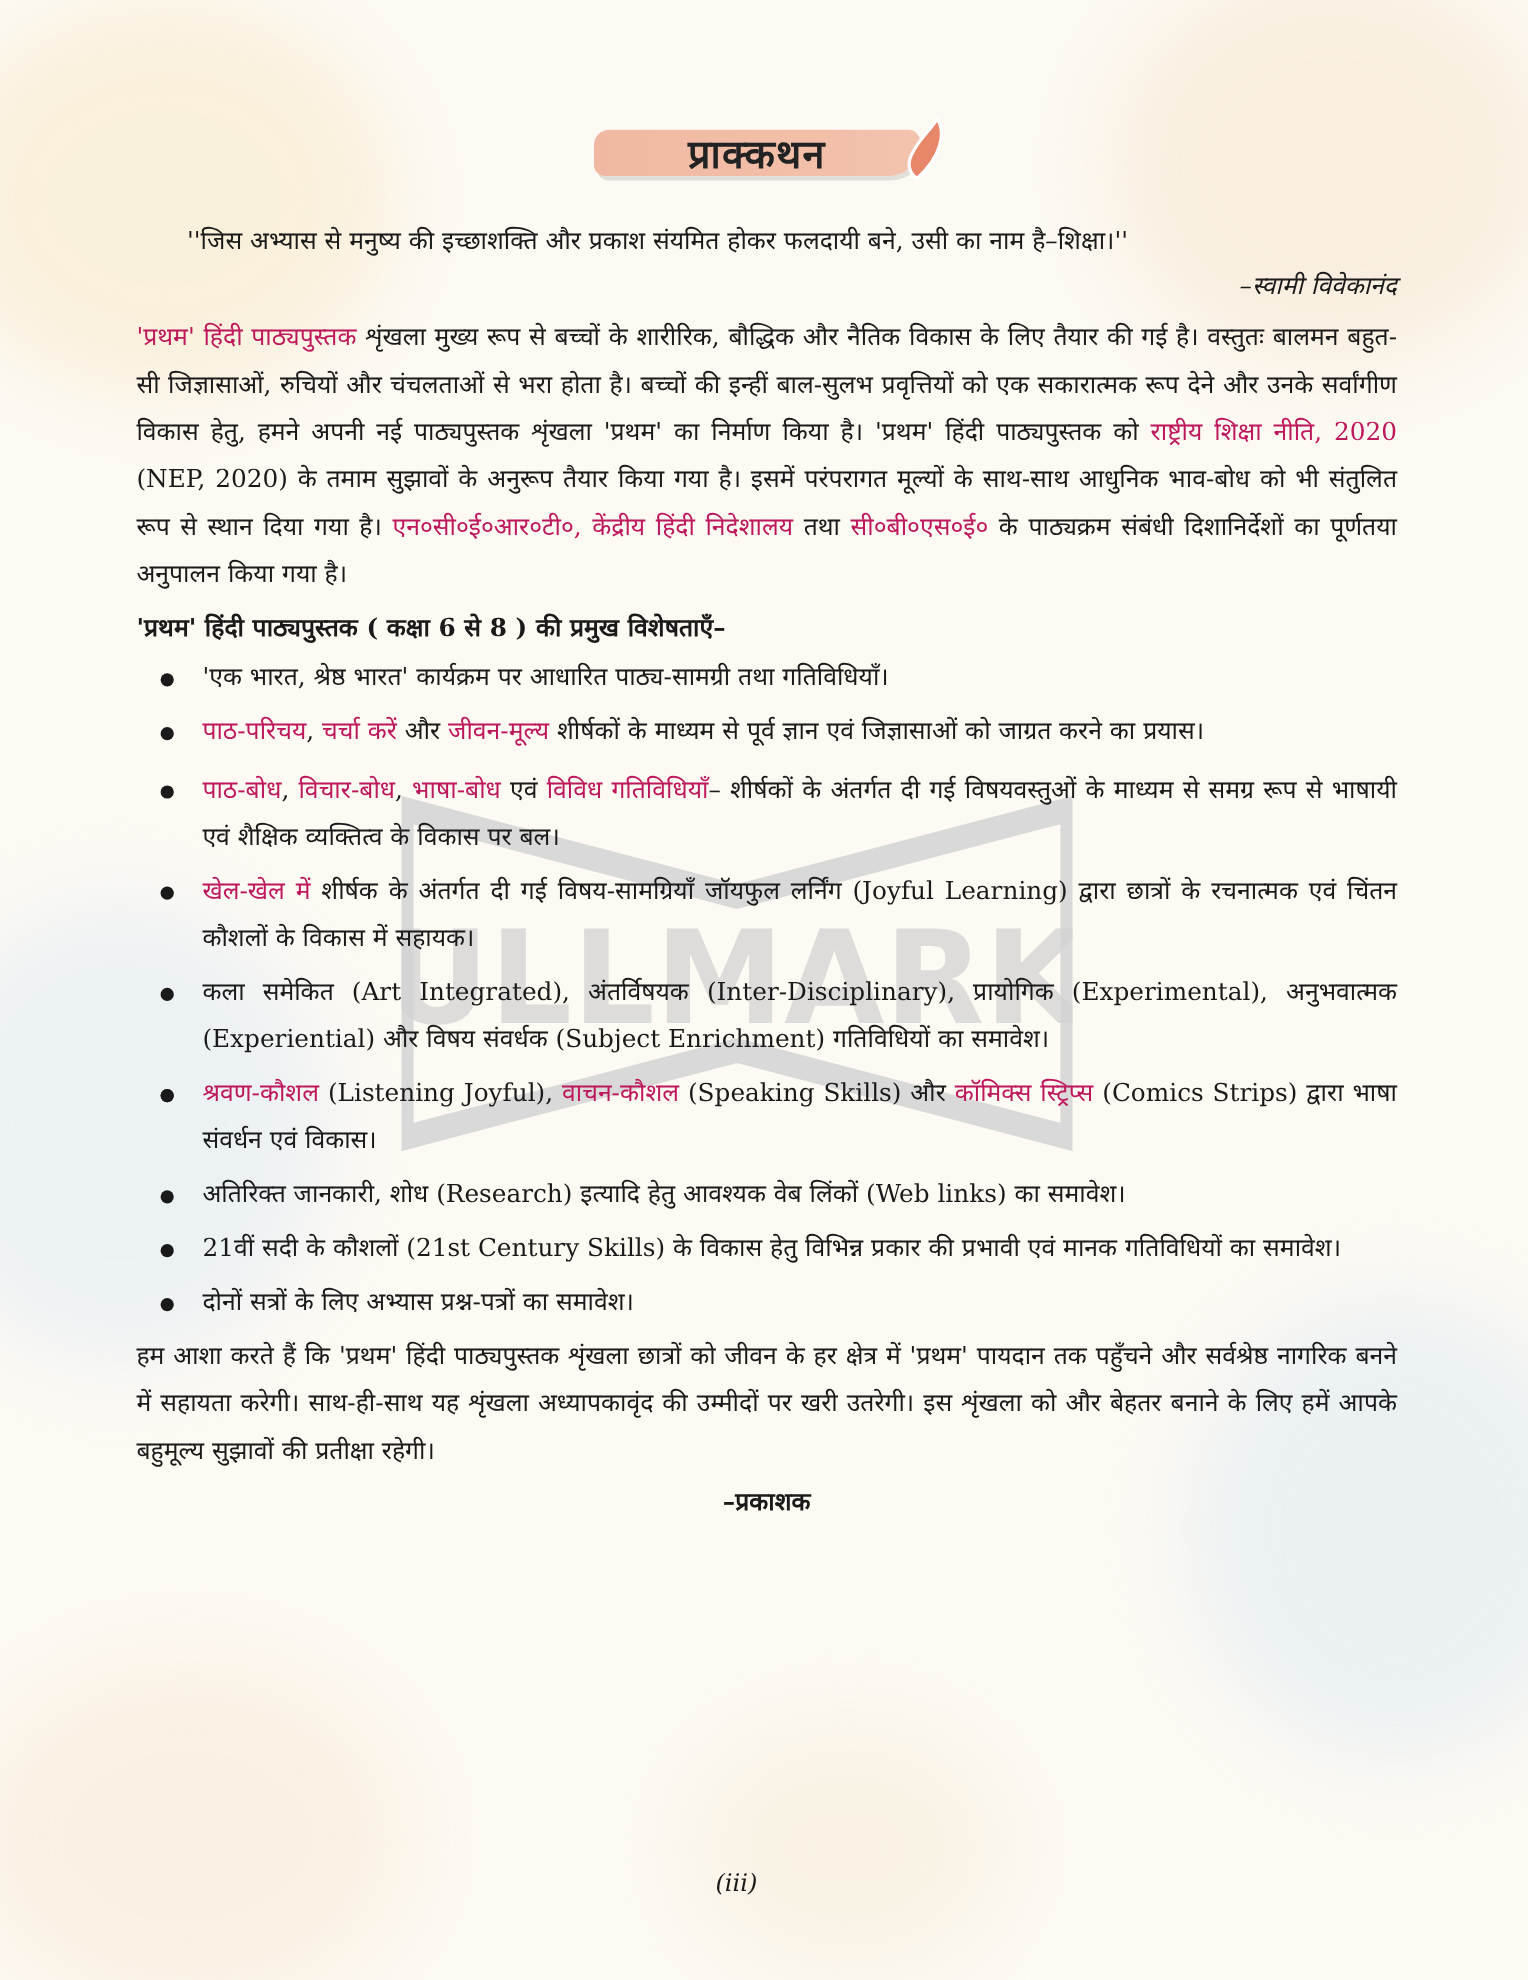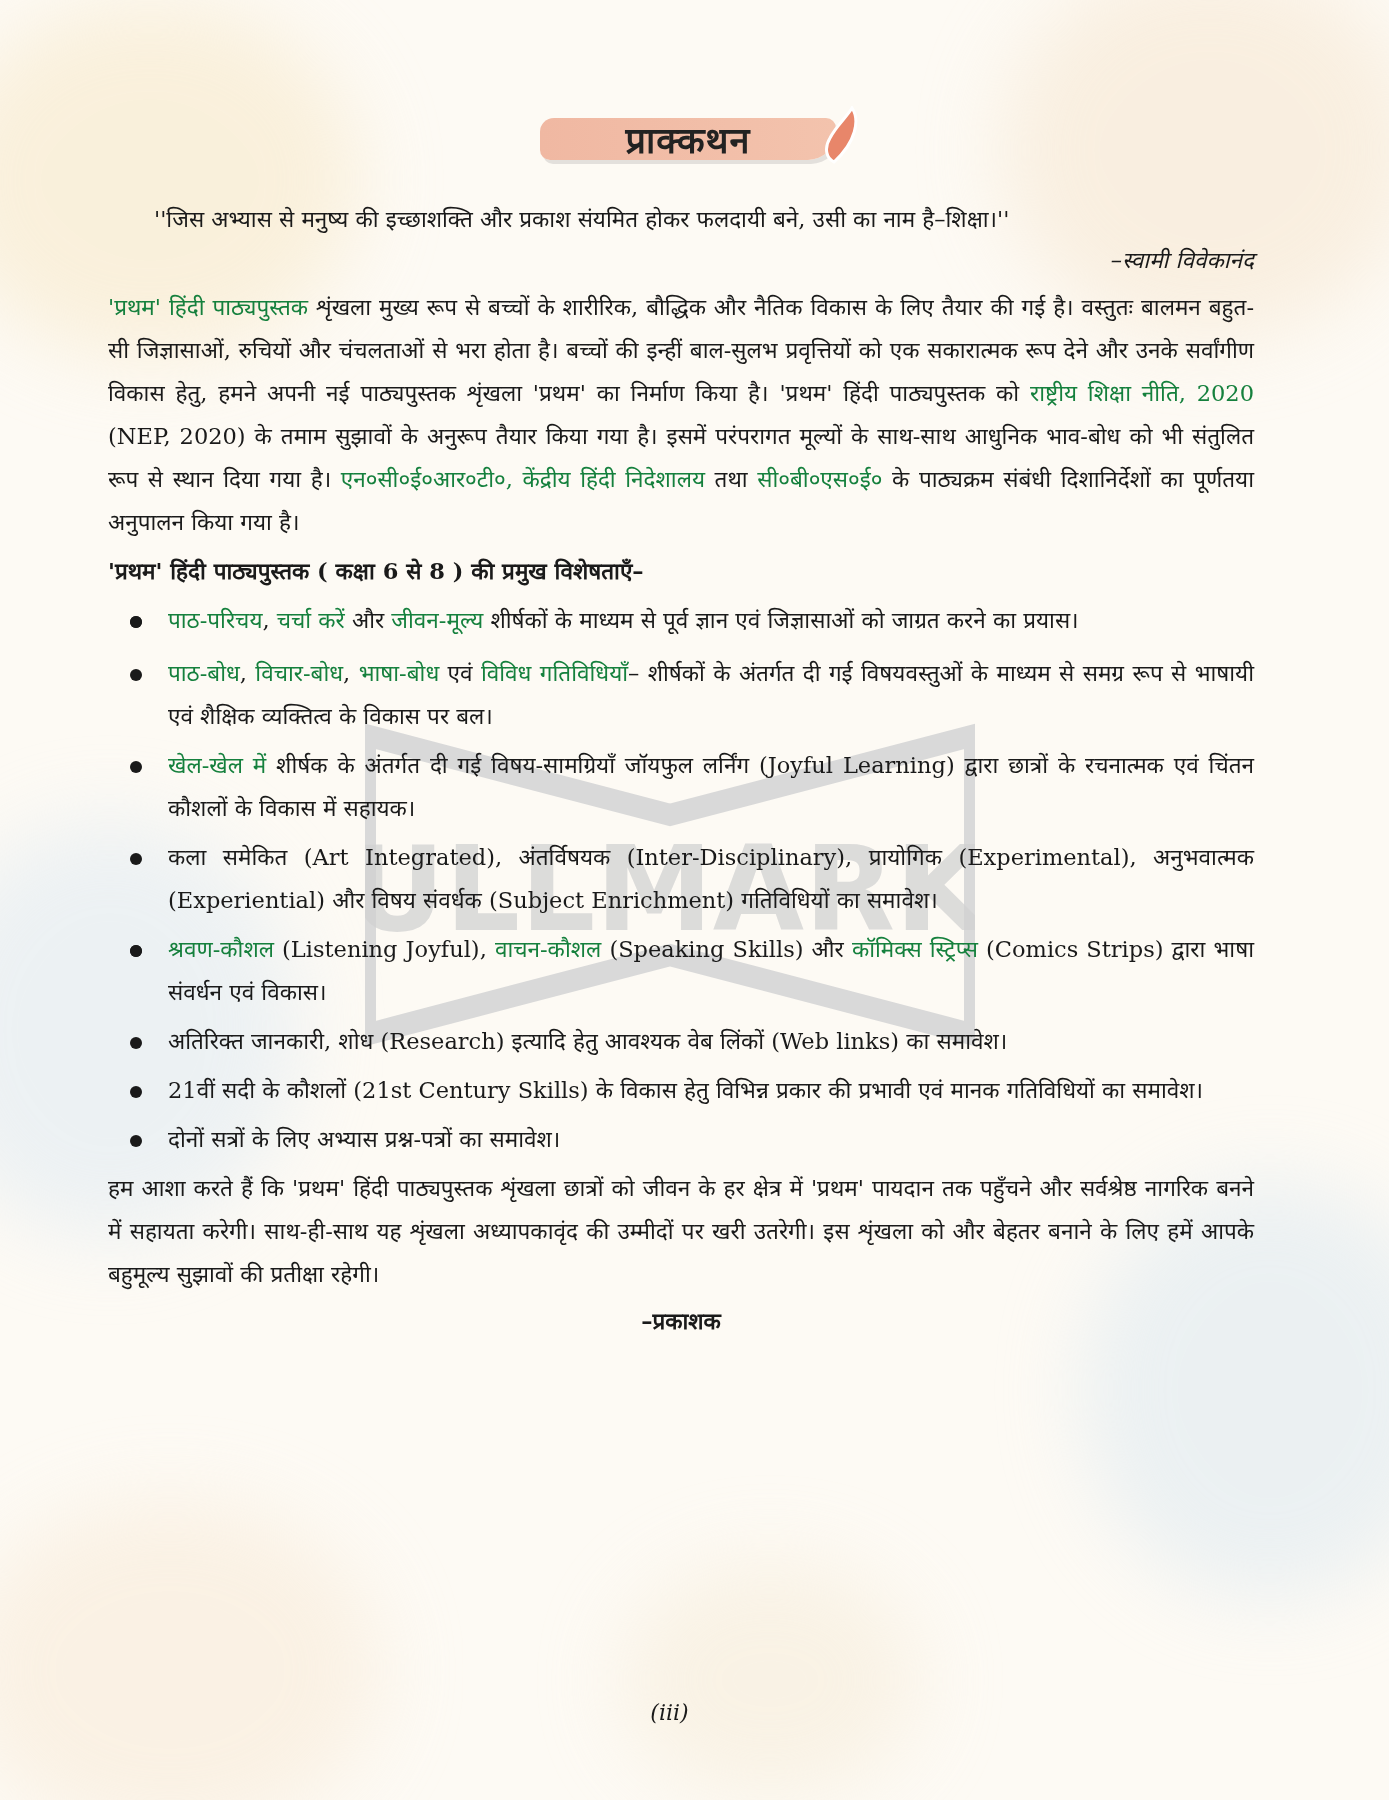--- a/index.html
+++ b/index.html
@@ -16,23 +16,23 @@
   .title-wrap{position:absolute;left:540px;top:112px;width:320px;height:70px;}
   .title-banner{
     position:absolute;left:0;top:6px;width:296px;height:42px;
     background:linear-gradient(90deg,#f0b8a2,#f3c3ad);
     border-radius:14px 10px 28px 10px;
     box-shadow:3px 4px 0 #e3e0dc;
     display:flex;align-items:center;justify-content:center;
   }
   .title-text{font-family:"DejaVu Sans",sans-serif;font-weight:bold;font-size:36px;color:#222;letter-spacing:1px;}
   .title-leaf{position:absolute;right:0;top:-6px;width:40px;height:70px;}
-  .content{position:absolute;left:108px;top:198px;width:1146px;font-size:22.5px;line-height:43px;}
+  .content{position:absolute;left:124px;top:198px;width:1146px;font-size:22.5px;line-height:43px;}
   p{margin:0;text-align:justify;}
-  .pink{color:#15803d;}
+  .pink{color:#be185d;}
   .quote{text-indent:46px;}
   .quote-author{text-align:right;font-style:italic;margin-top:-2px;}
   .heading{font-weight:bold;margin-top:6px;}
   ul{list-style:none;margin:2px 0 0 0;padding:0;}
   li{position:relative;padding-left:60px;margin-bottom:6px;text-align:justify;}
   li .bullet{position:absolute;left:22px;top:17px;width:12px;height:12px;border-radius:50%;background:#1a1a1a;}
   .closing{margin-top:2px;}
   .sign{text-align:center;margin-top:4px;font-weight:bold;}
   .page-num{position:absolute;left:0;width:1339px;top:1700px;text-align:center;font-style:italic;font-size:22px;}
 </style>
@@ -66,21 +66,21 @@
   <p class="quote">''जिस अभ्यास से मनुष्य की इच्छाशक्ति और प्रकाश संयमित होकर फलदायी बने, उसी का नाम है–शिक्षा।''</p>
   <p class="quote-author">–स्वामी विवेकानंद</p>
 
   <p style="margin-top:4px;">
     <span class="pink">'प्रथम' हिंदी पाठ्यपुस्तक</span><span> शृंखला मुख्य रूप से बच्चों के शारीरिक, बौद्धिक और नैतिक विकास के लिए तैयार की गई है। वस्तुतः बालमन बहुत-सी जिज्ञासाओं, रुचियों और चंचलताओं से भरा होता है। बच्चों की इन्हीं बाल-सुलभ प्रवृत्तियों को एक सकारात्मक रूप देने और उनके सर्वांगीण विकास हेतु, हमने अपनी नई पाठ्यपुस्तक शृंखला 'प्रथम' का निर्माण किया है। 'प्रथम' हिंदी पाठ्यपुस्तक को </span><span class="pink">राष्ट्रीय शिक्षा नीति, 2020</span><span> (NEP, 2020) के तमाम सुझावों के अनुरूप तैयार किया गया है। इसमें परंपरागत मूल्यों के साथ-साथ आधुनिक भाव-बोध को भी संतुलित रूप से स्थान दिया गया है। </span><span class="pink">एन०सी०ई०आर०टी०, केंद्रीय हिंदी निदेशालय</span><span> तथा </span><span class="pink">सी०बी०एस०ई०</span><span> के पाठ्यक्रम संबंधी दिशानिर्देशों का पूर्णतया अनुपालन किया गया है।</span>
   </p>
 
   <p class="heading">'प्रथम' हिंदी पाठ्यपुस्तक ( कक्षा 6 से 8 ) की प्रमुख विशेषताएँ–</p>
 
   <ul>
-    <li><span class="bullet"></span></li>
+    <li><span class="bullet"></span><span>'एक भारत, श्रेष्ठ भारत' कार्यक्रम पर आधारित पाठ्य-सामग्री तथा गतिविधियाँ।</span></li>
     <li><span class="bullet"></span><span class="pink">पाठ-परिचय</span><span>, </span><span class="pink">चर्चा करें</span><span> और </span><span class="pink">जीवन-मूल्य</span><span> शीर्षकों के माध्यम से पूर्व ज्ञान एवं जिज्ञासाओं को जाग्रत करने का प्रयास।</span></li>
     <li style="margin-top:10px;"><span class="bullet"></span><span class="pink">पाठ-बोध</span><span>, </span><span class="pink">विचार-बोध</span><span>, </span><span class="pink">भाषा-बोध</span><span> एवं </span><span class="pink">विविध गतिविधियाँ</span><span>– शीर्षकों के अंतर्गत दी गई विषयवस्तुओं के माध्यम से समग्र रूप से भाषायी एवं शैक्षिक व्यक्तित्व के विकास पर बल।</span></li>
     <li><span class="bullet"></span><span class="pink">खेल-खेल में</span><span> शीर्षक के अंतर्गत दी गई विषय-सामग्रियाँ जॉयफुल लर्निंग (Joyful Learning) द्वारा छात्रों के रचनात्मक एवं चिंतन कौशलों के विकास में सहायक।</span></li>
     <li><span class="bullet"></span><span>कला समेकित (Art Integrated), अंतर्विषयक (Inter-Disciplinary), प्रायोगिक (Experimental), अनुभवात्मक (Experiential) और विषय संवर्धक (Subject Enrichment) गतिविधियों का समावेश।</span></li>
     <li><span class="bullet"></span></li>
     <li><span class="bullet"></span><span class="pink">श्रवण-कौशल</span><span> (Listening Joyful), </span><span class="pink">वाचन-कौशल</span><span> (Speaking Skills) और </span><span class="pink">कॉमिक्स स्ट्रिप्स</span><span> (Comics Strips) द्वारा भाषा संवर्धन एवं विकास।</span></li>
     <li><span class="bullet"></span><span>अतिरिक्त जानकारी, शोध (Research) इत्यादि हेतु आवश्यक वेब लिंकों (Web links) का समावेश।</span></li>
     <li><span class="bullet"></span><span>21वीं सदी के कौशलों (21st Century Skills) के विकास हेतु विभिन्न प्रकार की प्रभावी एवं मानक गतिविधियों का समावेश।</span></li>
     <li><span class="bullet"></span><span>दोनों सत्रों के लिए अभ्यास प्रश्न-पत्रों का समावेश।</span></li>
   </ul>

